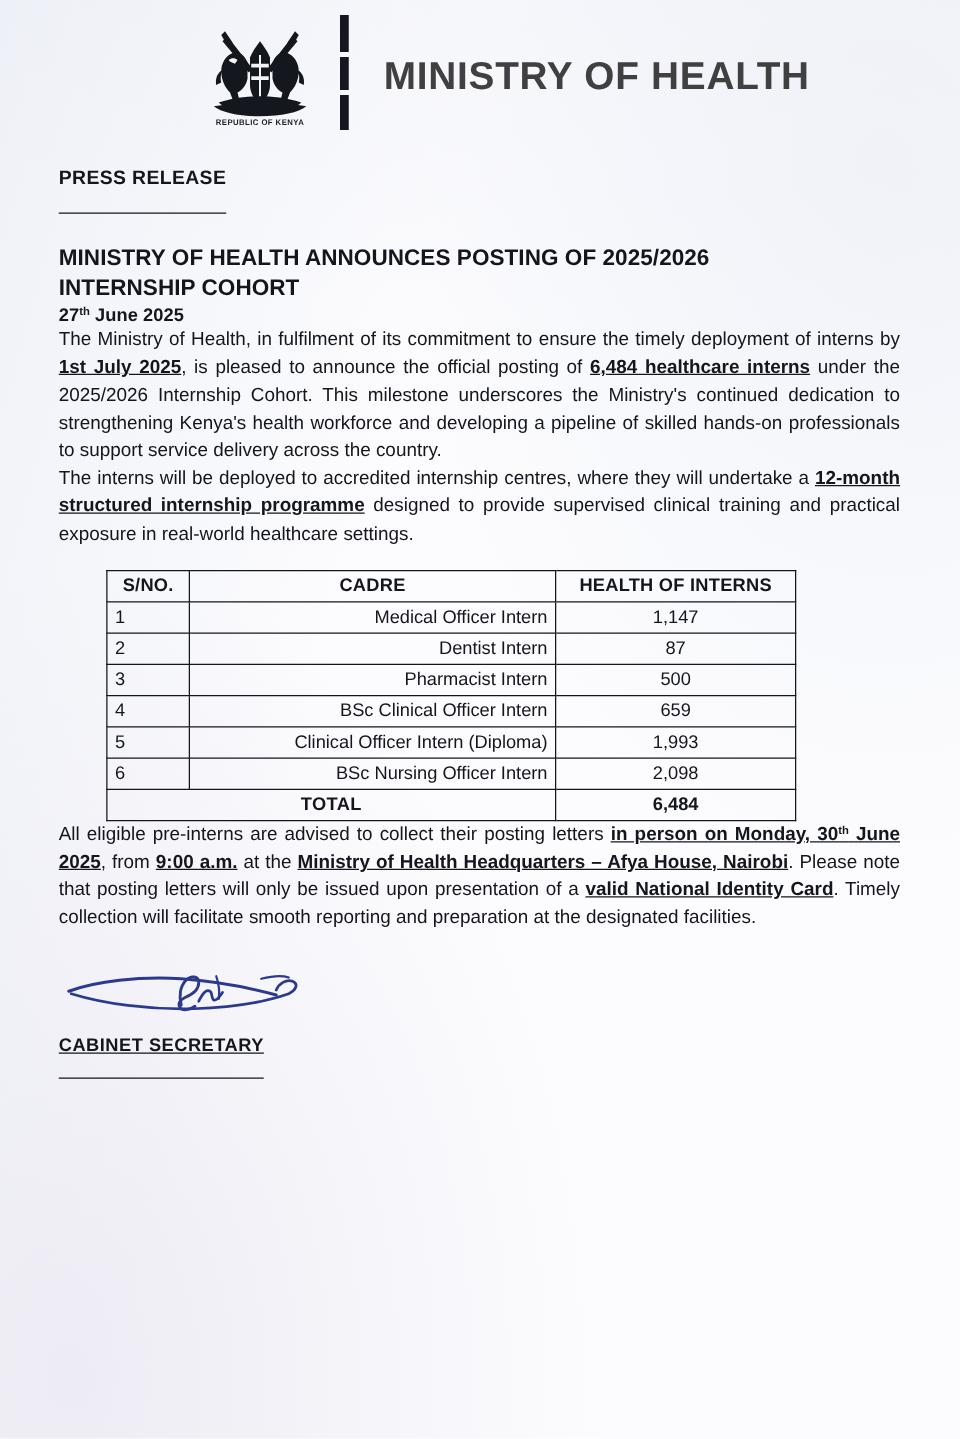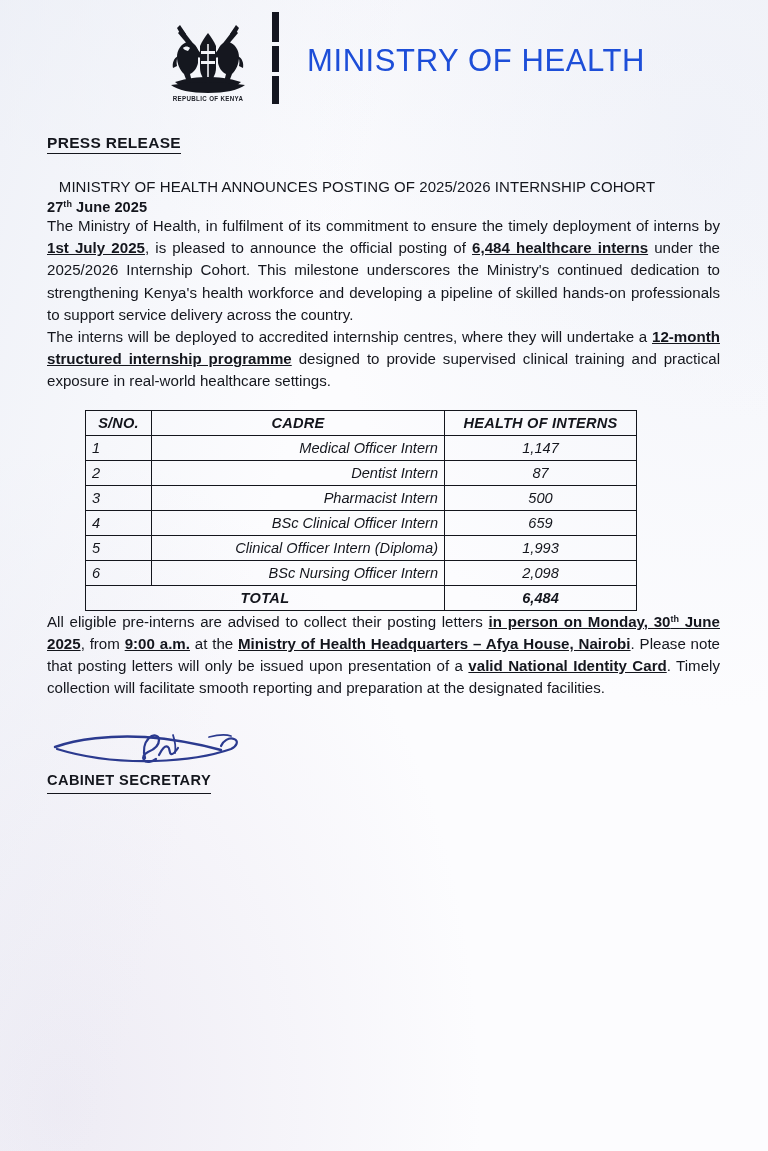--- a/index.html
+++ b/index.html
@@ -68,47 +68,46 @@
     margin-left: 16px;
     margin-top: -6px;
     background:
       linear-gradient(#141620 0 30px, transparent 30px 34px,
                       #141620 34px 60px, transparent 60px 64px,
                       #141620 64px 92px);
   }
   .ministry-title {
     margin-left: 28px;
     font-size: 31px;
-    font-weight: normal;
+    font-weight: bold;
     letter-spacing: 0.6px;
-    color: #1d4ed8;
+    color: #404040;
     white-space: nowrap;
   }
 
   
   .body-wrap {
     padding: 0 48px 0 47px;
   }
   .press-release {
     display: inline-block;
     font-size: 15.5px;
     font-weight: bold;
     letter-spacing: 0.3px;
     border-bottom: 1.6px solid #14161d;
-    padding-bottom: 1px;
+    padding-bottom: 18px;
     margin-top: 26px;
   }
   .announce-title {
     margin-top: 23px;
-    font-size: 15px;
-    font-weight: normal;
+    font-size: 18px;
+    font-weight: bold;
     line-height: 1.34;
     letter-spacing: 0.05px;
     max-width: 620px;
-    text-align: center;
   }
   .date-line {
     margin-top: 2px;
     font-size: 14.6px;
     font-weight: bold;
     letter-spacing: 0.05px;
   }
   .date-line sup {
     font-size: 9px;
     vertical-align: 5px;
@@ -123,21 +122,20 @@
   .p1 { margin-top: 28px; }
   .p2 { margin-top: 19px; }
   .p3 { margin-top: 19px; text-align: left; }
   .p4 { margin-top: 19px; }
   b { font-weight: bold; text-decoration: underline; }
 
   
   .table-wrap {
     padding: 4px 0 0 85px;
     margin-top: 13px;
-    font-style: italic;
   }
   table.cadre-table {
     border-collapse: collapse;
     width: 551px;
     table-layout: fixed;
   }
   table.cadre-table td,
   table.cadre-table th {
     border: 1.2px solid #14161d;
     font-size: 14.6px;
@@ -179,22 +177,23 @@
     font-weight: bold;
     letter-spacing: 0.4px;
     margin-top: -2px;
   }
   .sig-role {
     display: inline-block;
     font-size: 14.6px;
     font-weight: bold;
     letter-spacing: 0.4px;
     border-bottom: 1.5px solid #14161d;
-    padding-bottom: 5px;
-    margin-top: 1px;
+    padding-bottom: 17px;
+    margin-top: 12px;
+    text-decoration: underline;
   }
 </style>
 </head>
 <body>
 
 <div class="page">
   <div class="paper-tint"></div>
 
   <div class="content">
 

